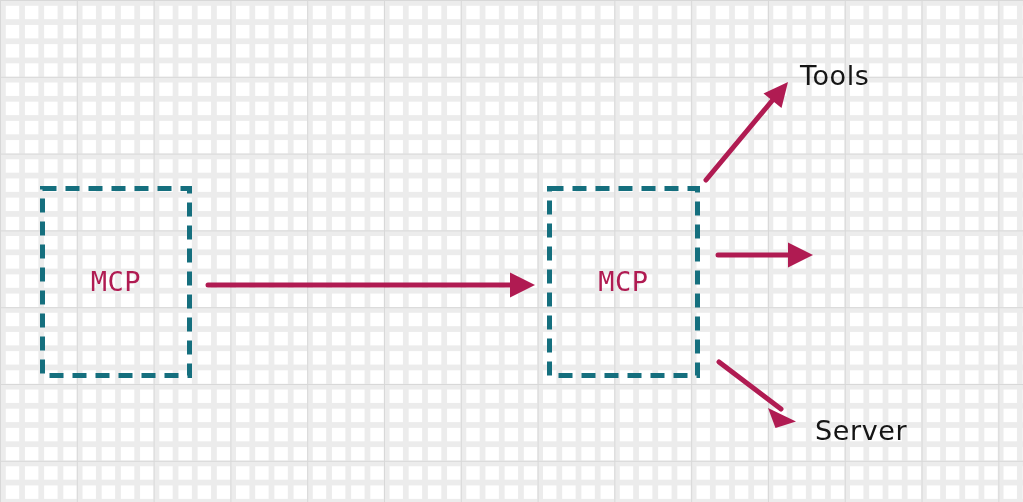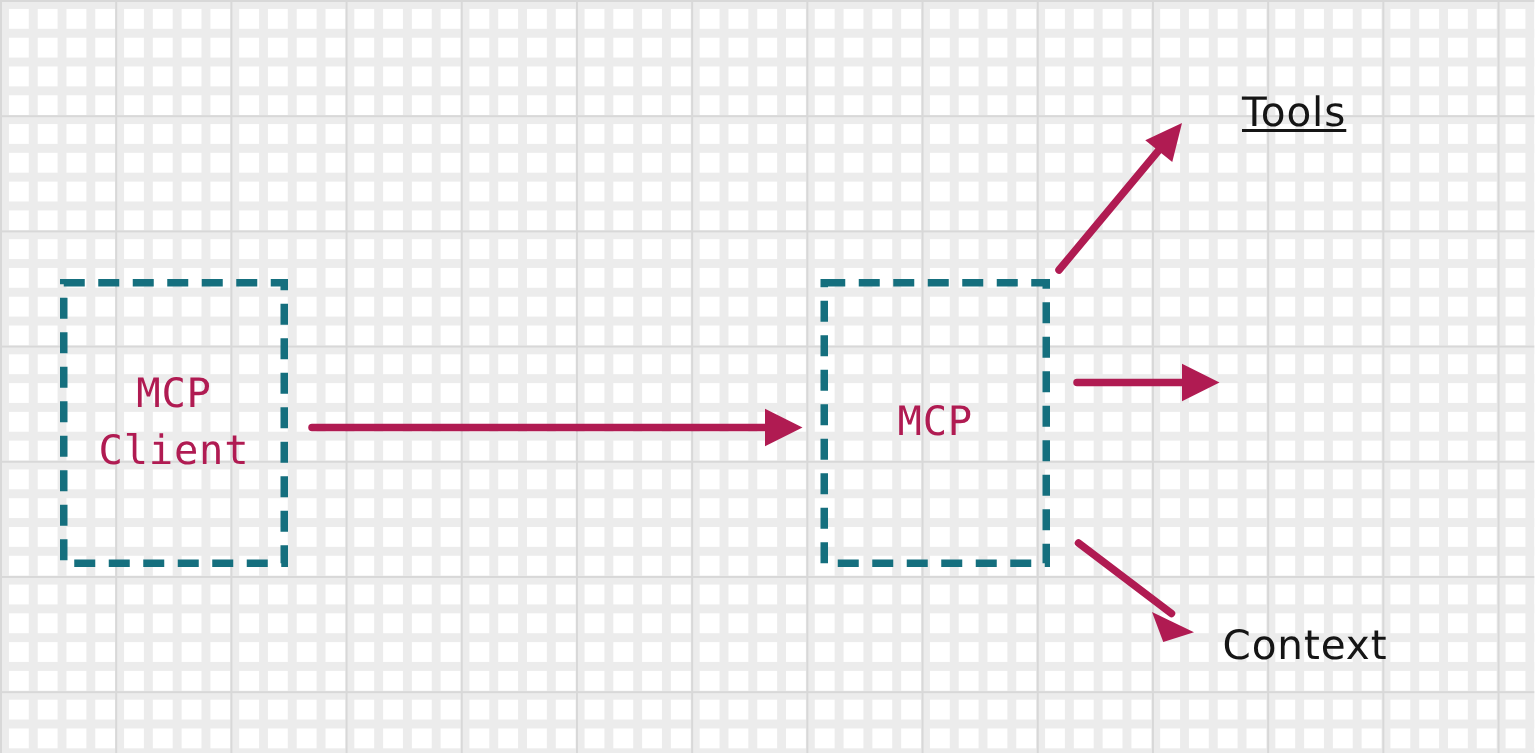--- a/index.html
+++ b/index.html
@@ -101,26 +101,25 @@
     </g>
 
     <g>
       <line x1="719" y1="362" x2="781" y2="409" stroke="#b01b52" stroke-width="5" stroke-linecap="round"></line>
       <path d="M 768 408 L 796 421.5 L 775.5 428 Z" fill="#b01b52"></path>
     </g>
   </svg>
 
   <div class="node-box" style="left:40px; top:186px; width:152px; height:192px;">
     <div class="node-label" style="color:#b01b52;">MCP</div>
-    <div class="node-label" style="color:#b01b52;">Client</div>
   </div>
 
   <div class="node-box" style="left:547px; top:186px; width:153px; height:192px;">
     <div class="node-label" style="color:#b01b52;">MCP</div>
   </div>
 
 
-  <div class="leaf-label" style="left:828px; top:60px;text-decoration:underline;">Tools</div>
+  <div class="leaf-label" style="left:800px; top:60px;">Tools</div>
 
 
-  <div class="leaf-label" style="left:815px; top:415px;">Context</div>
+  <div class="leaf-label" style="left:815px; top:415px;">Server</div>
 
 </div>
 
 </body></html>

